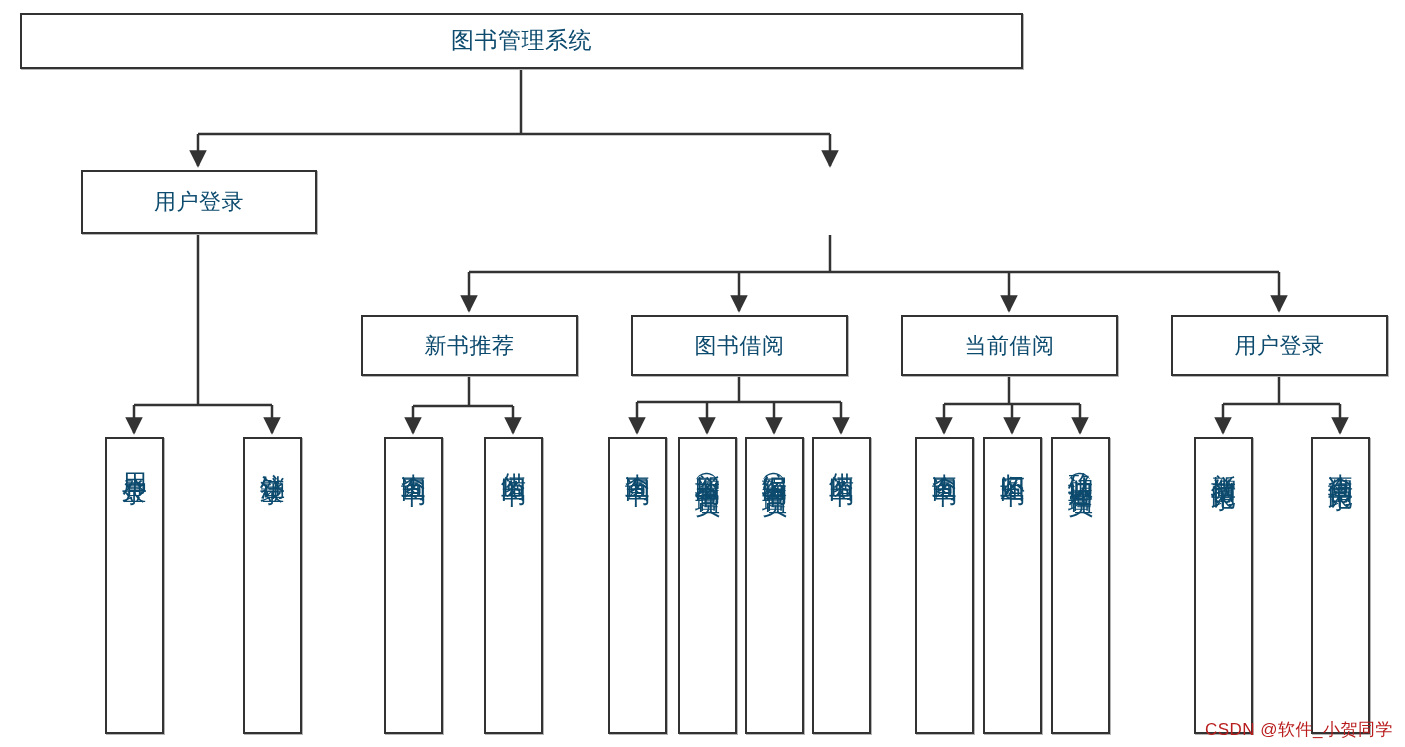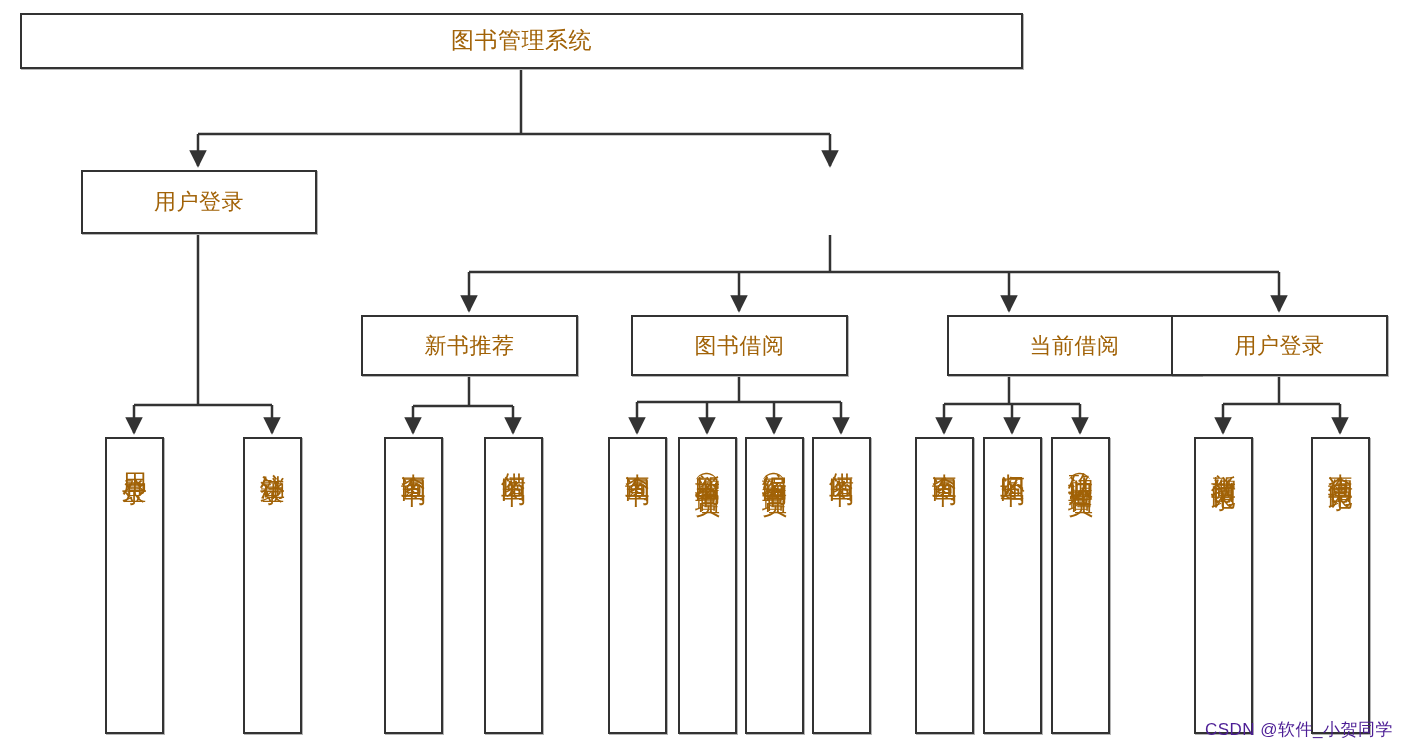--- a/index.html
+++ b/index.html
@@ -28,21 +28,21 @@
   }
   .node {
     position: absolute;
     box-sizing: border-box;
     background: #ffffff;
     border: 2px solid #333333;
     box-shadow: 1px 1px 0 0 rgba(120,120,120,0.55);
     display: flex;
     align-items: center;
     justify-content: center;
-    color: #a16207;
+    color: #0c4a6e;
   }
   .node-label {
     display: block;
     text-align: center;
     line-height: 1.18;
     white-space: nowrap;
   }
   
   .node.horizontal .node-label {
     font-size: 22px;
@@ -63,21 +63,21 @@
     font-size: 25px;
     line-height: 1.0;
     letter-spacing: 3px;
     white-space: nowrap;
   }
   #watermark {
     position: absolute;
     right: 12px;
     bottom: 6px;
     font-size: 17px;
-    color: #4c1d95;
+    color: #b91c1c;
     white-space: nowrap;
     letter-spacing: 0.5px;
     pointer-events: none;
   }
 </style>
 </head>
 <body>
 
 <div id="diagram-root">
 
@@ -138,21 +138,21 @@
   <div class="node horizontal" style="left:81px; top:170px; width:236px; height:64px;">
     <span class="node-label">用户登录</span>
   </div>
 
   <div class="node horizontal" style="left:631px; top:315px; width:217px; height:61px;">
     <span class="node-label">图书借阅</span>
   </div>
   <div class="node horizontal" style="left:361px; top:315px; width:217px; height:61px;">
     <span class="node-label">新书推荐</span>
   </div>
-  <div class="node horizontal" style="left:947px; top:315px; width:255px; height:61px;">
+  <div class="node horizontal" style="left:901px; top:315px; width:217px; height:61px;">
     <span class="node-label">当前借阅</span>
   </div>
   <div class="node horizontal" style="left:1171px; top:315px; width:217px; height:61px;">
     <span class="node-label">用户登录</span>
   </div>
 
   <div class="node vertical" style="left:105px; top:437px; width:59px; height:297px;">
     <span class="node-label">用户登录</span>
   </div>
   <div class="node vertical" style="left:243px; top:437px; width:59px; height:297px;">

